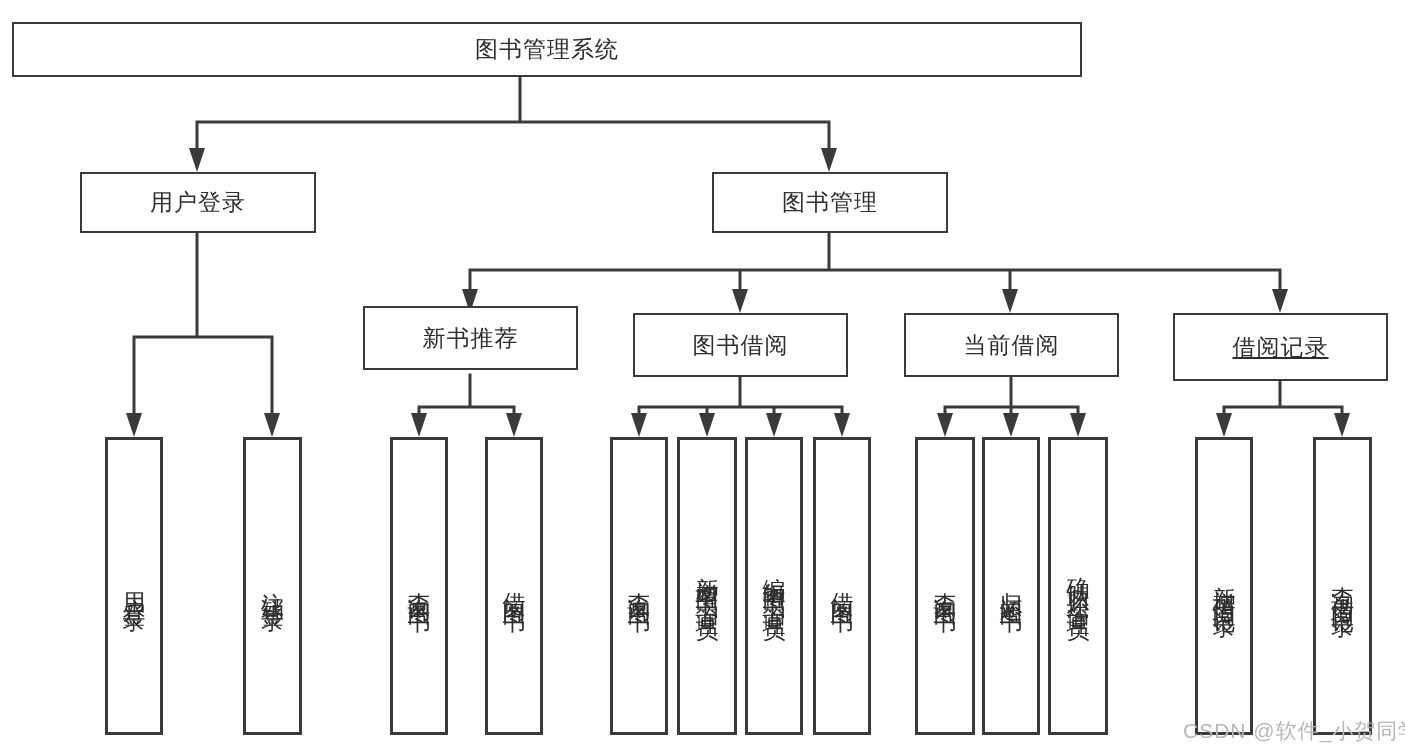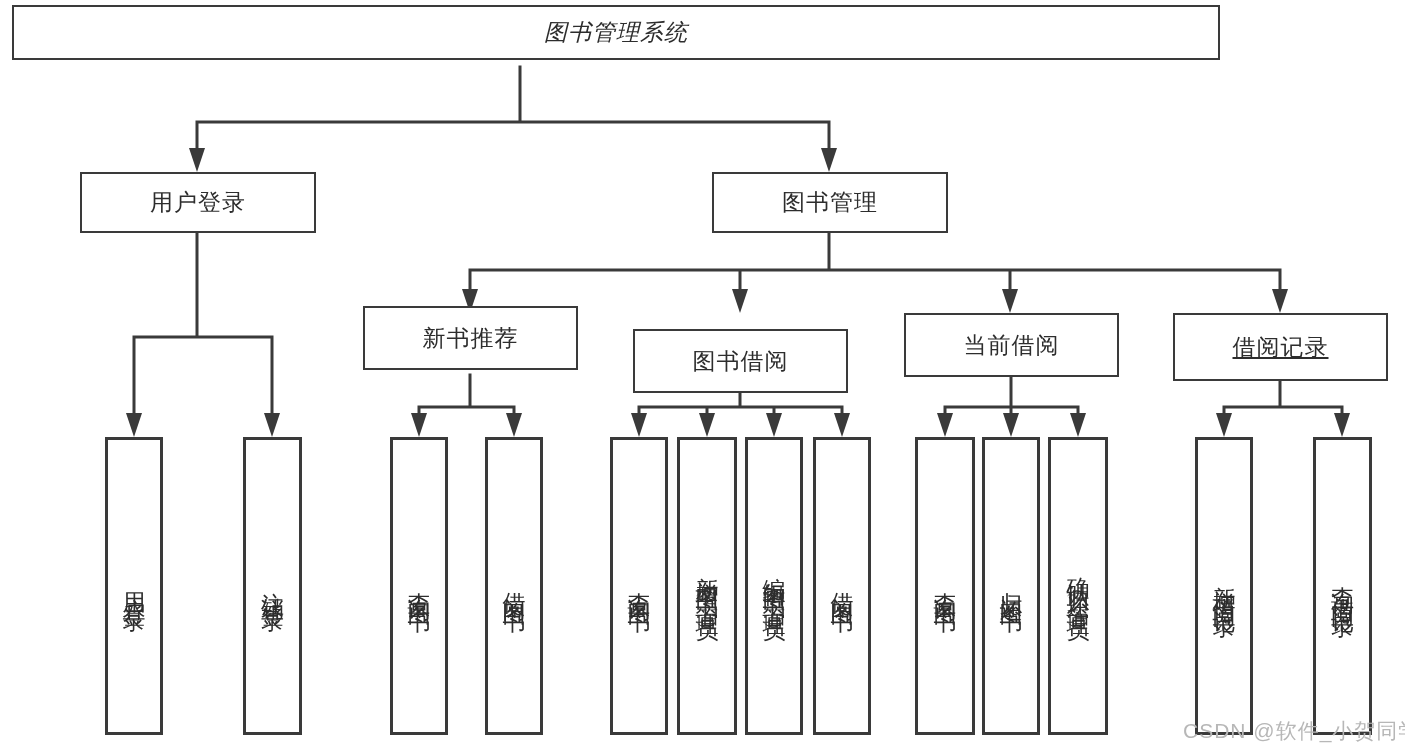--- a/index.html
+++ b/index.html
@@ -57,35 +57,35 @@
       <polygon points="766,413 782,413 774,437"></polygon>
       <polygon points="834,413 850,413 842,437"></polygon>
       <polygon points="937,413 953,413 945,437"></polygon>
       <polygon points="1003,413 1019,413 1011,437"></polygon>
       <polygon points="1070,413 1086,413 1078,437"></polygon>
       <polygon points="1216,413 1232,413 1224,437"></polygon>
       <polygon points="1334,413 1350,413 1342,437"></polygon>
     </g>
   </svg>
 
-  <div class="box" style="left:12px;top:5px;width:1208px;height:55px;font-style:italic;">
+  <div class="box" style="left:12px;top:22px;width:1070px;height:55px;">
     <span>图书管理系统</span>
   </div>
 
   <div class="box" style="left:80px;top:172px;width:236px;height:61px;">
     <span>用户登录</span>
   </div>
   <div class="box" style="left:712px;top:172px;width:236px;height:61px;">
     <span>图书管理</span>
   </div>
 
   <div class="box" style="left:363px;top:306px;width:215px;height:64px;">
     <span>新书推荐</span>
   </div>
-  <div class="box" style="left:633px;top:329px;width:215px;height:64px;align-items:center;">
+  <div class="box" style="left:633px;top:313px;width:215px;height:64px;align-items:center;">
     <span>图书借阅</span>
   </div>
   <div class="box" style="left:904px;top:313px;width:215px;height:64px;align-items:center;">
     <span>当前借阅</span>
   </div>
   <div class="box" style="left:1173px;top:313px;width:215px;height:68px;text-decoration:underline;">
     <span>借阅记录</span>
   </div>
 
   <div class="vbox" style="left:105px;width:58px;">

